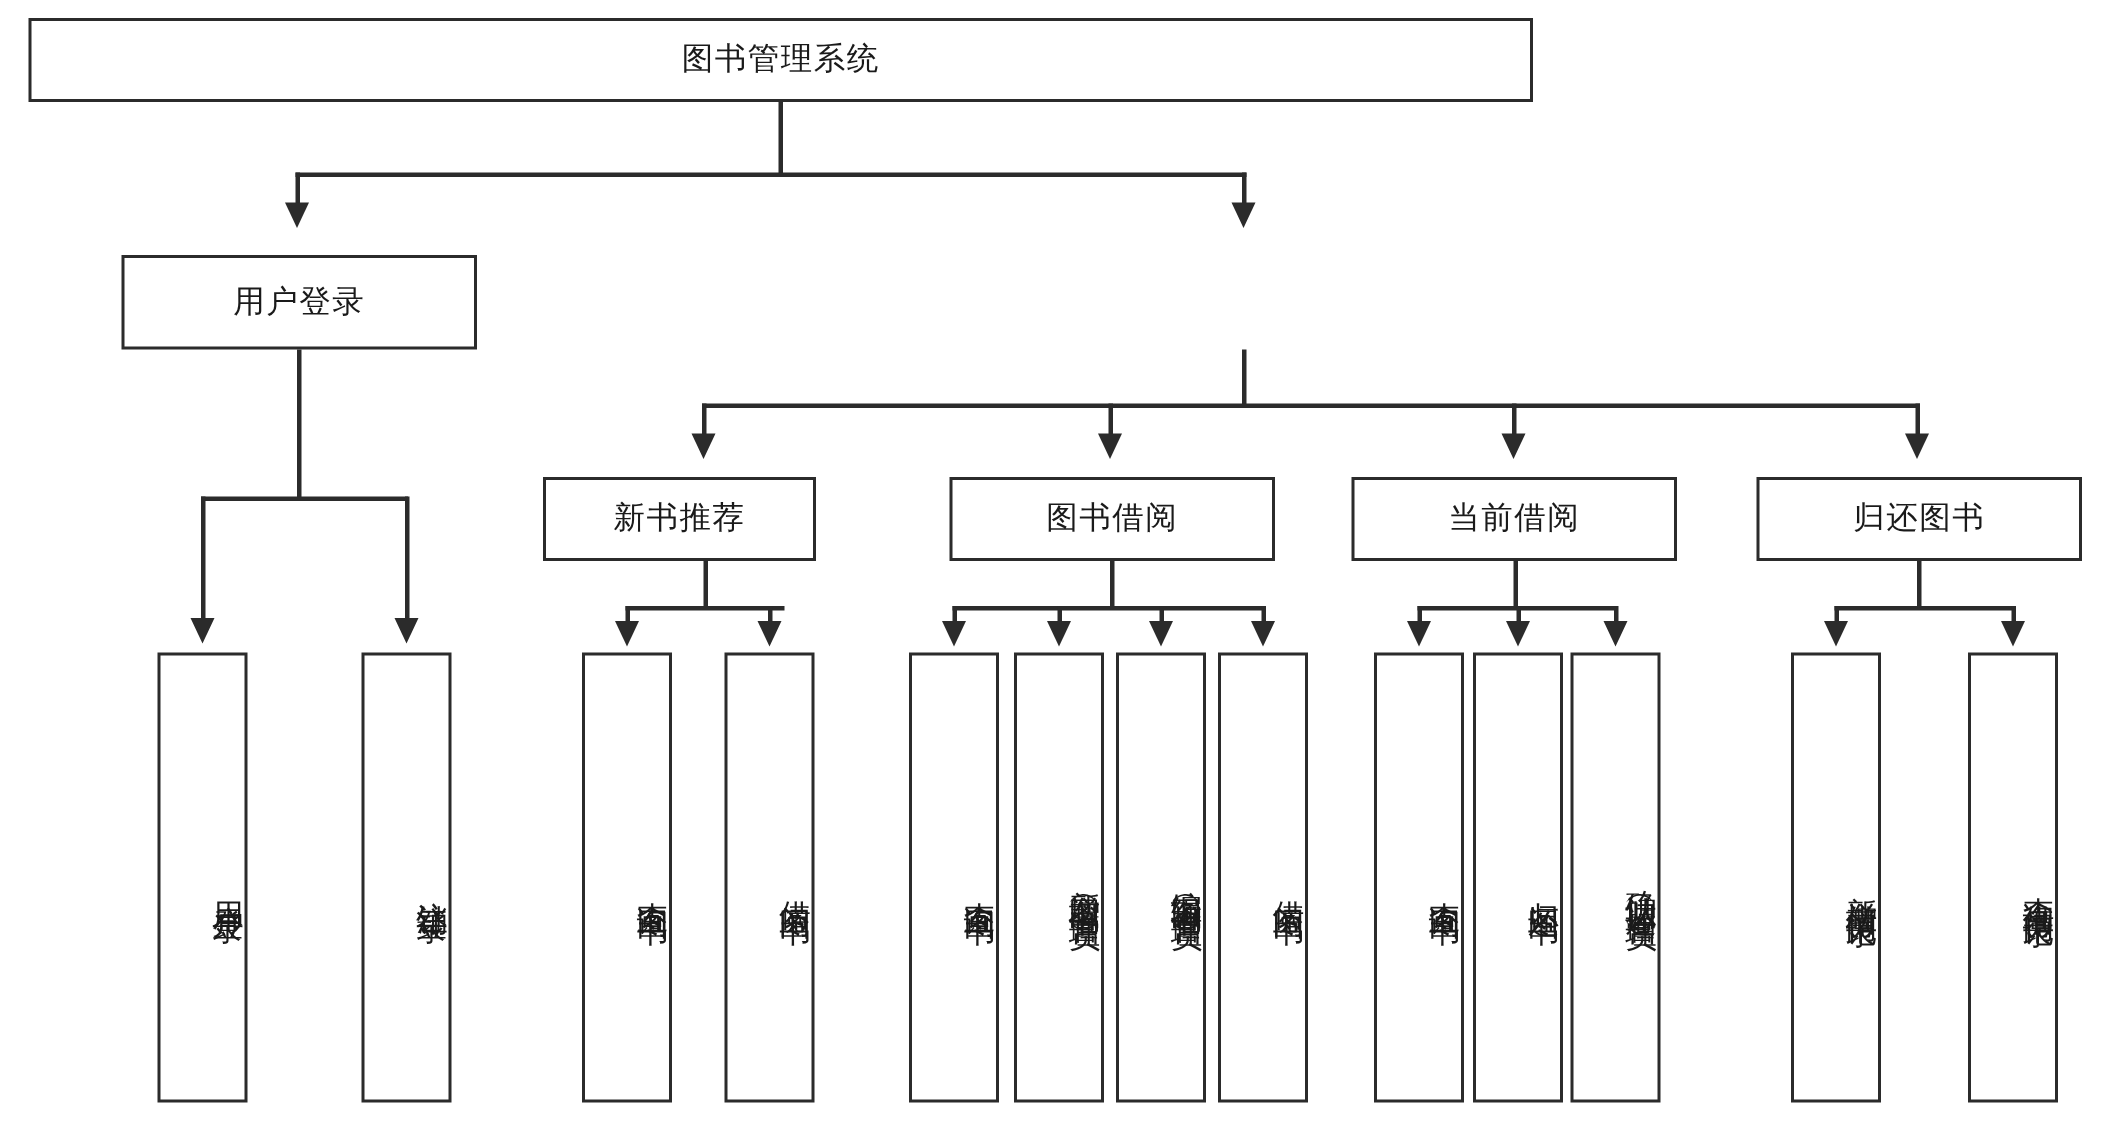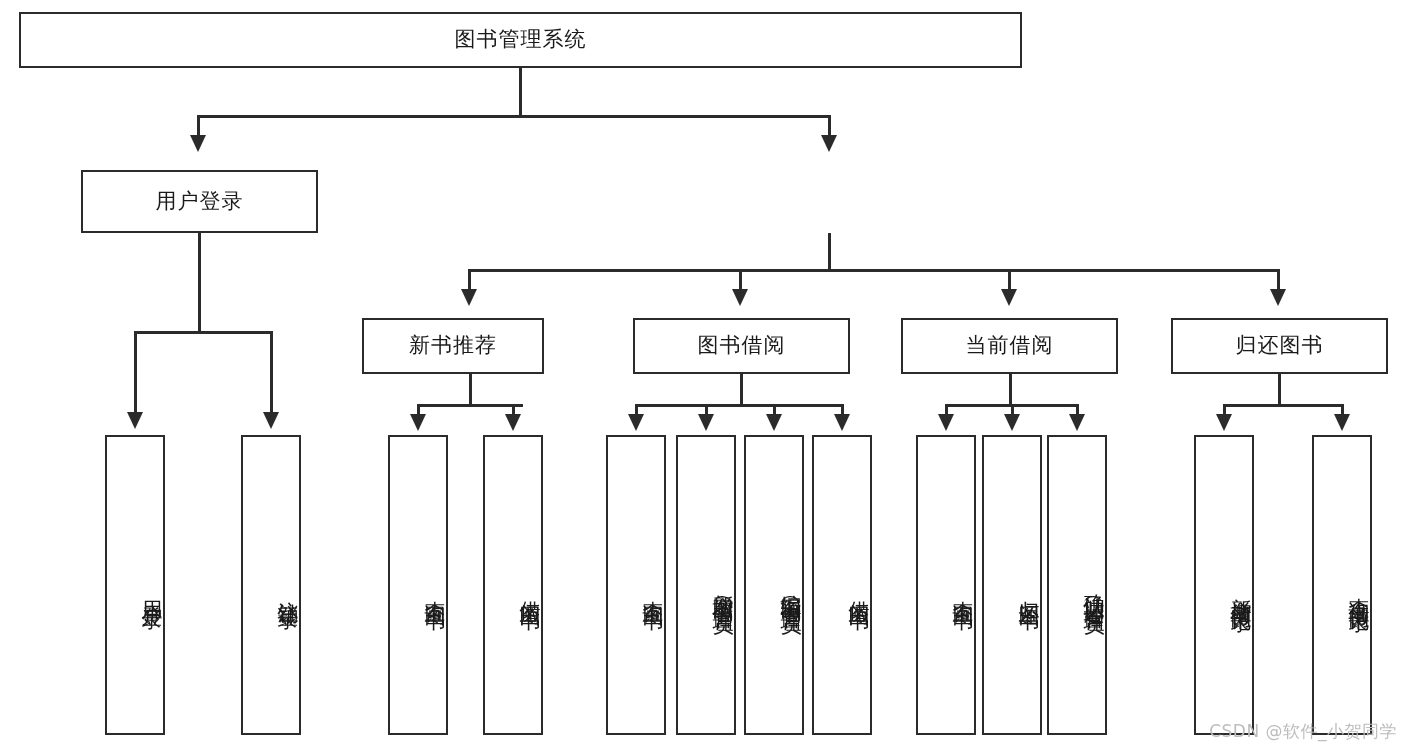--- a/index.html
+++ b/index.html
@@ -197,15 +197,14 @@
     <span>确认归还（管理员）</span>
   </div>
 
   <div class="node vert" style="left:1194px; top:435px; width:60px; height:300px;">
     <span>新增借阅记录</span>
   </div>
   <div class="node vert" style="left:1312px; top:435px; width:60px; height:300px;">
     <span>查询借阅记录</span>
   </div>
 
-  <div id="watermark">CSDN @软件_小贺同学</div>
 
 </div>
 
 </body></html>

